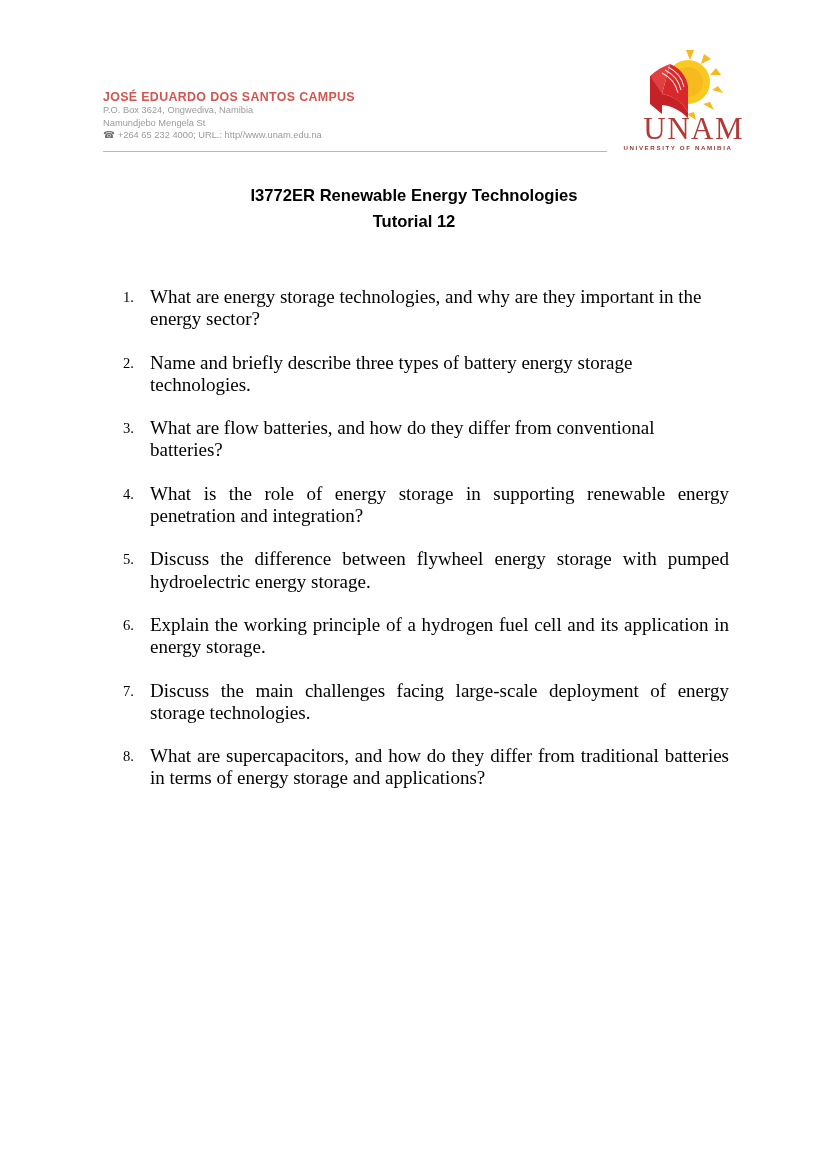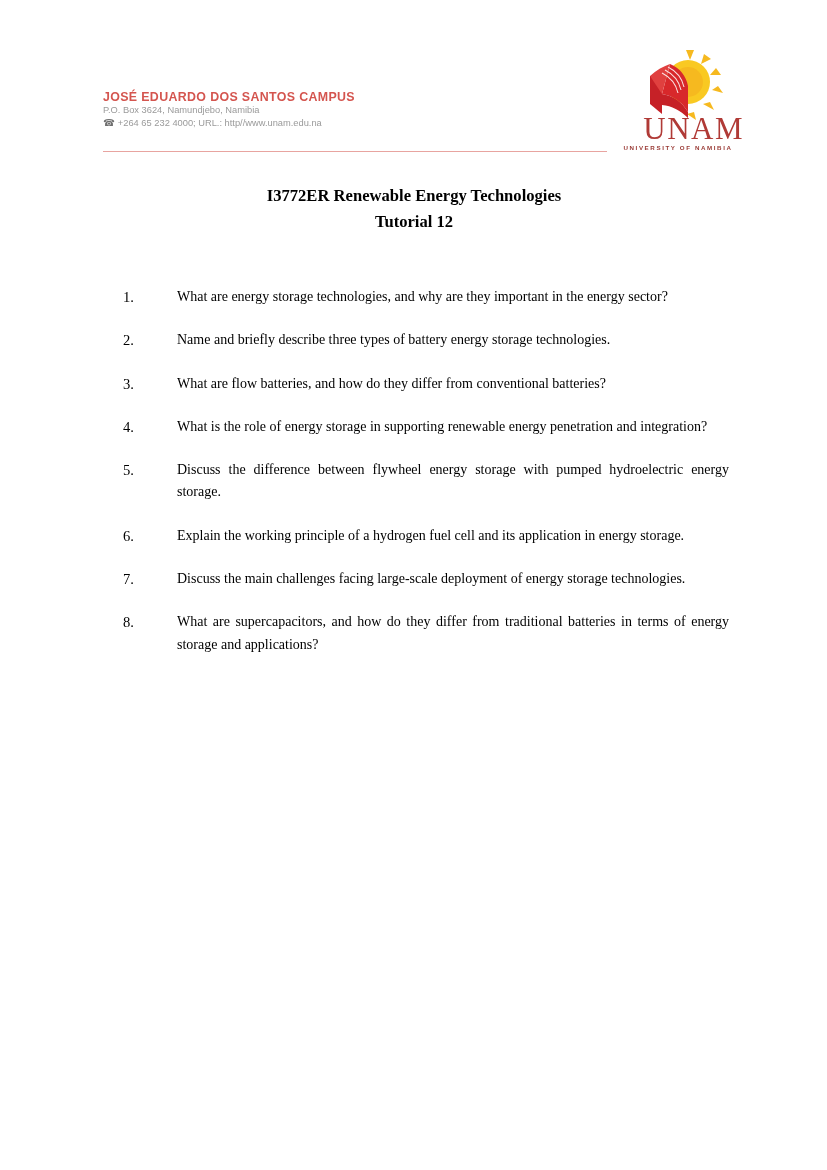--- a/index.html
+++ b/index.html
@@ -123,21 +123,21 @@
 
   
   .title-block {
     position: absolute;
     left: 100px;
     top: 183px;
     width: 628px;
     text-align: center;
   }
   .title-line {
-    font-family: Liberation Serif, serif;
+    font-family: Liberation Sans, sans-serif;
     font-weight: bold;
     font-size: 16.6px;
     line-height: 25.8px;
     color: #000000;
   }
 
   
   .questions {
     position: absolute;
     left: 123px;
@@ -152,40 +152,40 @@
   .q-num {
     flex: 0 0 27px;
     width: 27px;
     font-size: 14.6px;
     line-height: 22.3px;
     text-align: left;
     color: #000000;
   }
   .q-text {
     flex: 1 1 auto;
-    font-size: 14px;
+    font-size: 19px;
     line-height: 22.3px;
     text-align: justify;
     text-justify: inter-word;
     color: #000000;
     hyphens: none;
-    margin-left: 27px;
   }
   .q-text.nojust { text-align: left; }
 </style>
 </head>
 <body>
 
 <div class="page">
 
   <div class="letterhead">
 
     <div class="lh-text">
       <div class="campus-name">JOSÉ EDUARDO DOS SANTOS CAMPUS</div>
-      <div class="addr-line">P.O. Box 3624, Namundjebo, Namibia</div>
+      <div class="addr-line">P.O. Box 3624, Ongwediva, Namibia</div>
+      <div class="addr-line">Namundjebo Mengela St</div>
       <div class="addr-line contact">
         <span class="phone-glyph">☎</span>
         <span>+264 65 232 4000; URL.: http//www.unam.edu.na</span>
       </div>
     </div>
 
     <div class="lh-rule"></div>
 
     <div class="logo">
       <div class="logo-mark">

